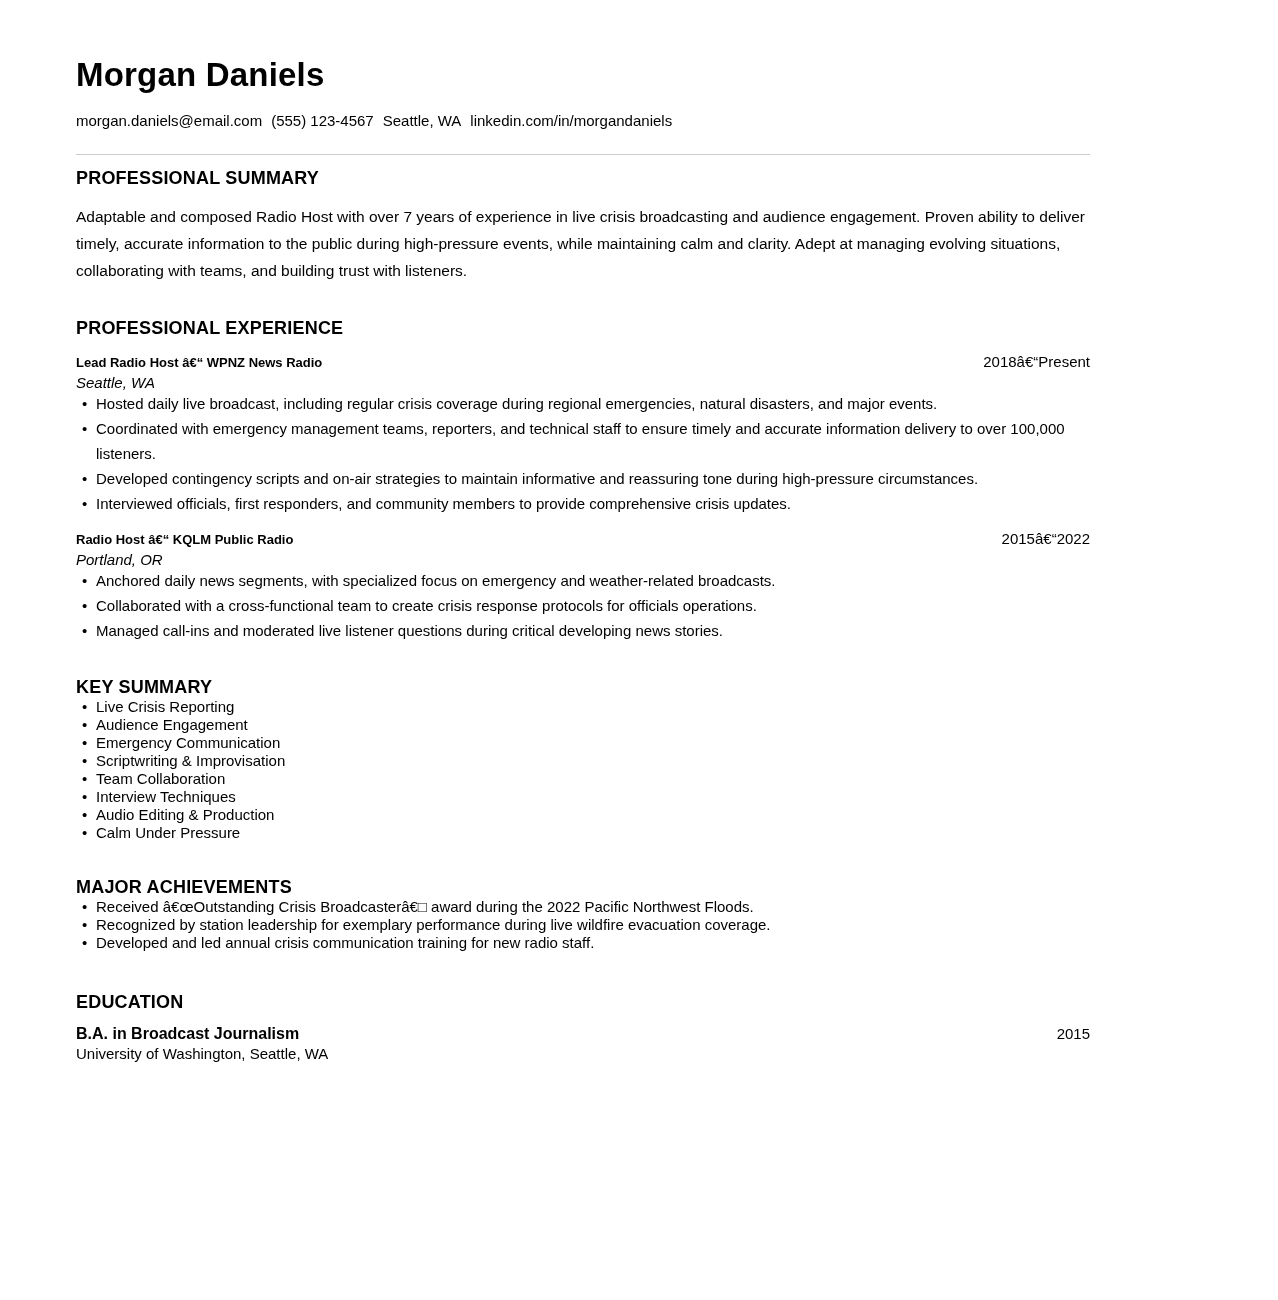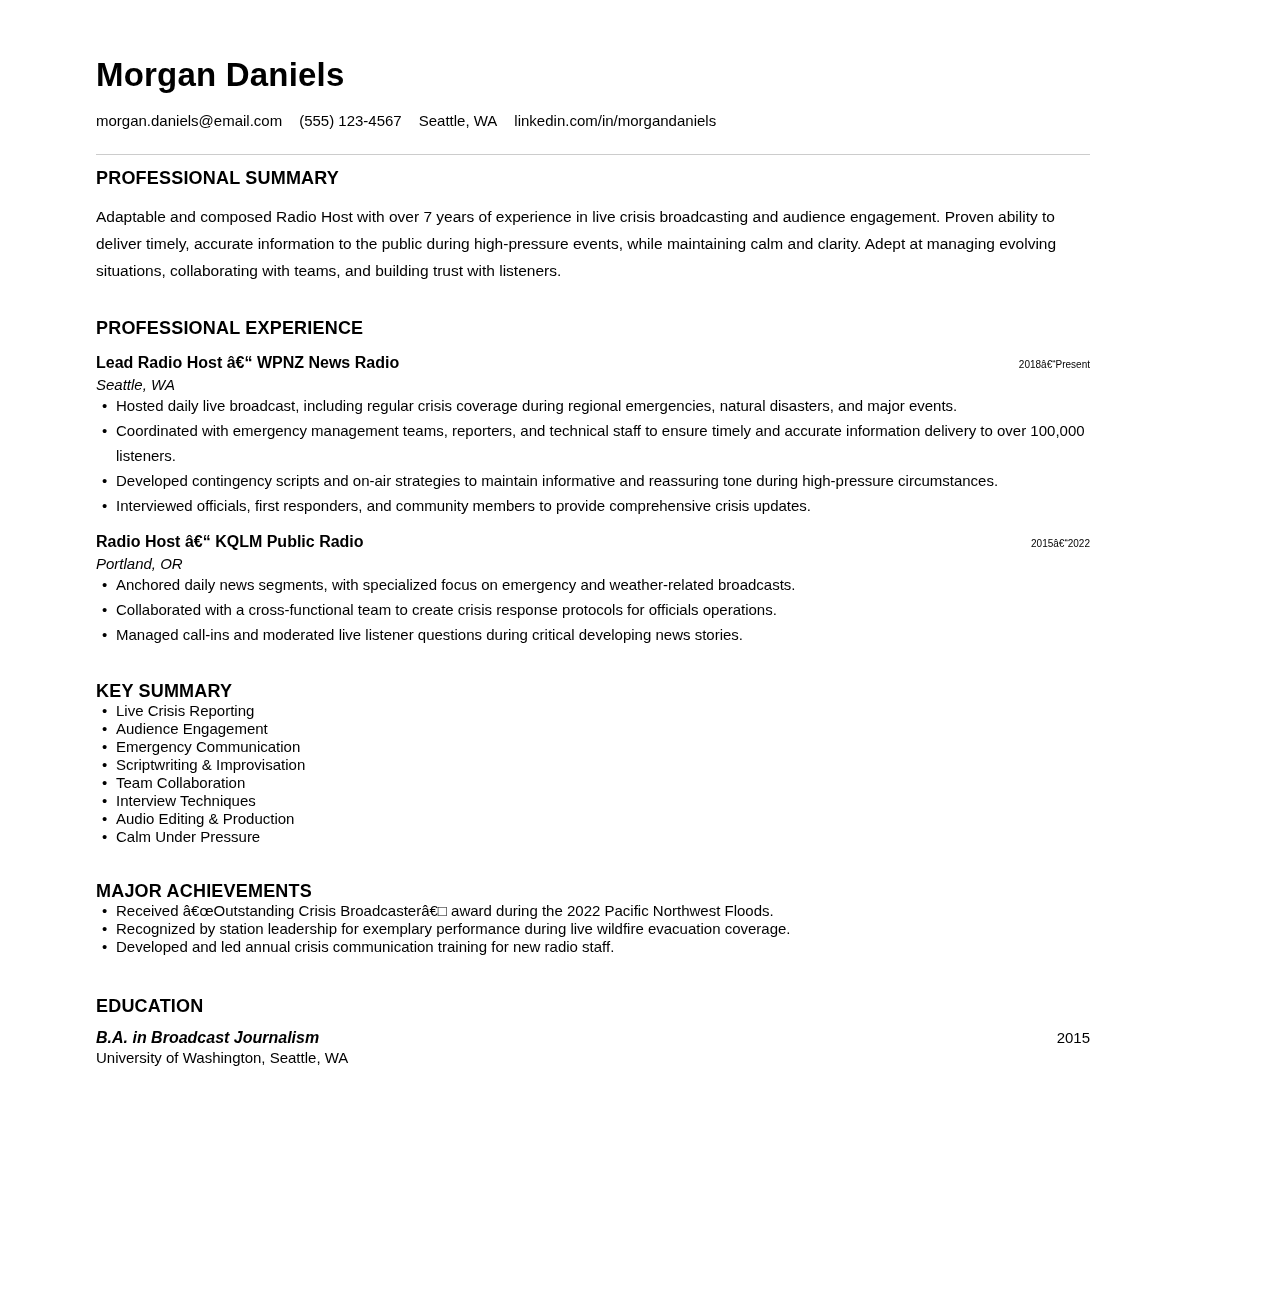--- a/index.html
+++ b/index.html
@@ -10,34 +10,34 @@
     font-family: "Liberation Sans", sans-serif;
   }
   body {
     width: 1278px;
     height: 1300px;
     overflow: hidden;
   }
   .page {
     box-sizing: border-box;
     width: 1278px;
-    padding: 58px 188px 0 96px;
+    padding: 58px 188px 0 76px;
   }
   .person-name {
     margin: 0;
     font-size: 33px;
     font-weight: 700;
     line-height: 1.05;
     letter-spacing: 0.2px;
   }
   .contact-row {
     margin-top: 19px;
     font-size: 15px;
     display: flex;
-    gap: 17px;
+    gap: 9px;
   }
   .divider {
     border: none;
     border-top: 1px solid #cccccc;
     margin: 25px 0 0 0;
   }
   .section-heading {
     margin: 0;
     font-size: 18px;
     font-weight: 700;
@@ -51,27 +51,27 @@
     line-height: 27px;
   }
   .experience-section { margin-top: 34px; }
   .job-header {
     display: flex;
     justify-content: space-between;
     align-items: baseline;
     margin-top: 14px;
   }
   .job-title {
-    font-size: 16px;
+    font-size: 13px;
     font-weight: 700;
     line-height: 19px;
     text-align: right;
   }
   .job-dates {
-    font-size: 10px;
+    font-size: 15px;
     line-height: 18px;
     text-align: center;
   }
   .job-location {
     margin-top: 2px;
     font-size: 15px;
     font-style: italic;
     line-height: 17px;
   }
   ul.bullet-list {
@@ -109,21 +109,20 @@
   .edu-header {
     display: flex;
     justify-content: space-between;
     align-items: baseline;
     margin-top: 11px;
   }
   .edu-degree {
     font-size: 16px;
     font-weight: 700;
     line-height: 19px;
-    font-style: italic;
   }
   .edu-year {
     font-size: 15px;
     line-height: 18px;
   }
   .edu-school {
     margin-top: 2px;
     font-size: 15px;
     line-height: 17px;
   }

